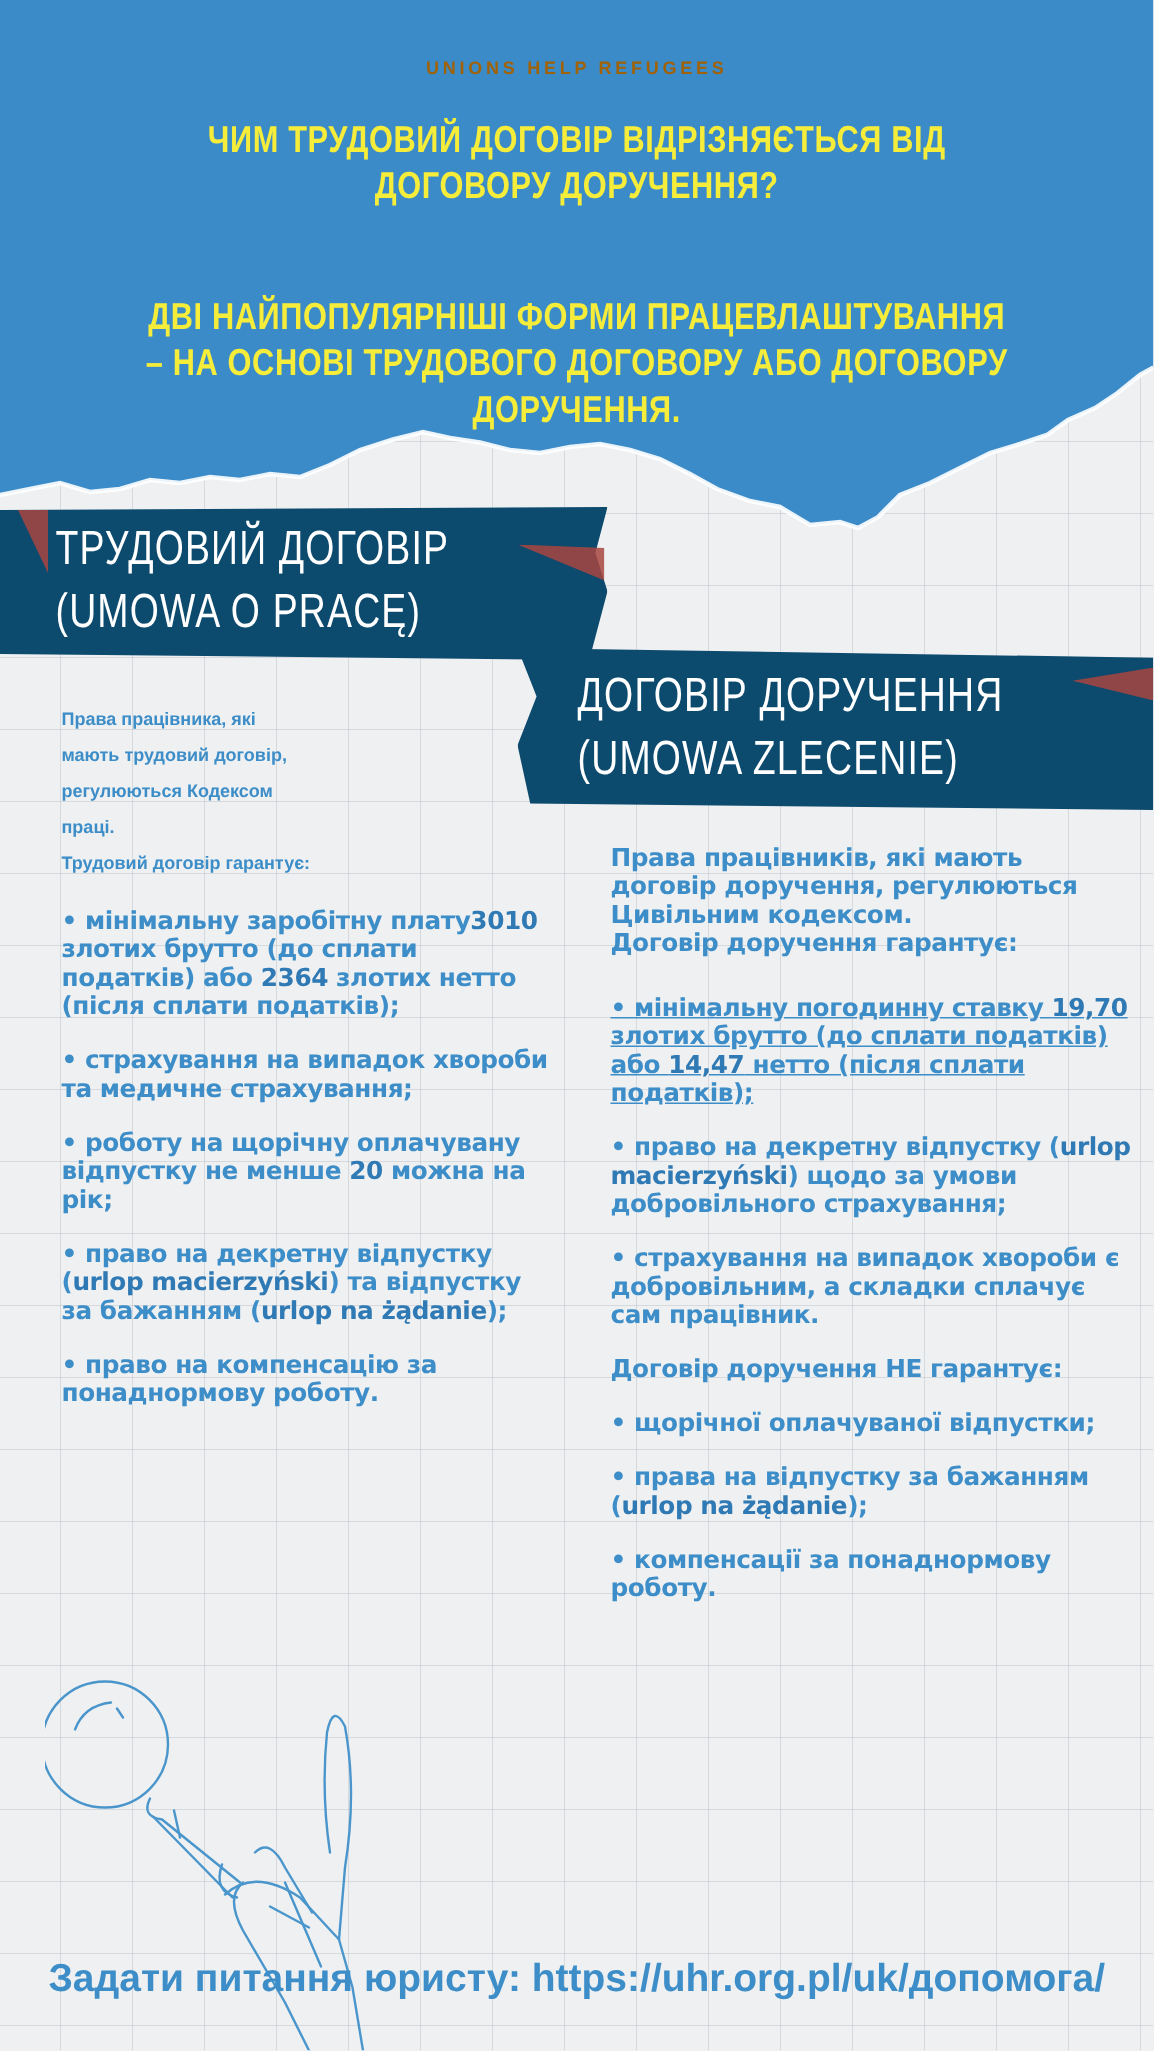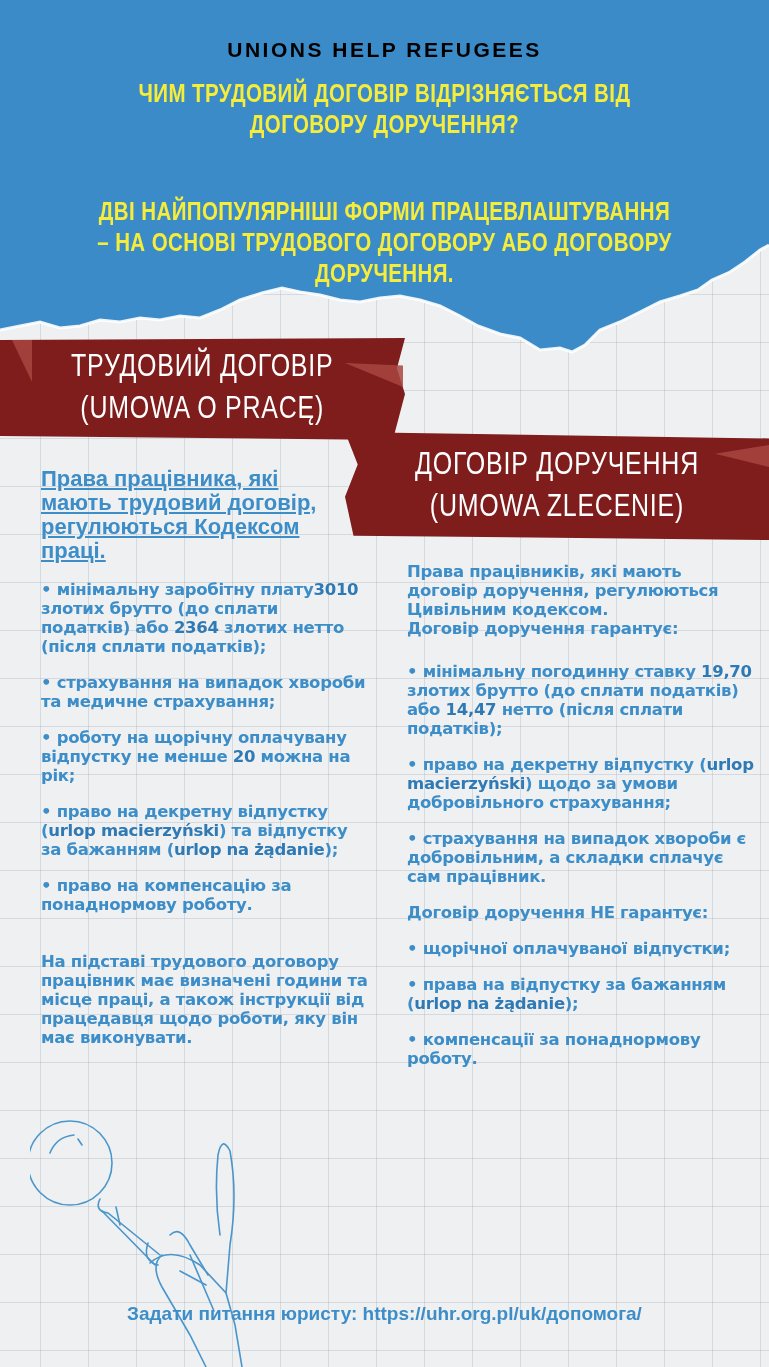--- a/index.html
+++ b/index.html
@@ -15,54 +15,54 @@
       linear-gradient(to right, rgba(150,160,170,0.28) 1px, transparent 1px),
       linear-gradient(to bottom, rgba(150,160,170,0.28) 1px, transparent 1px);
     background-size:48px 48px;
     background-position:-8px 6px;
   }
   .header-bg {
     position:absolute; left:0; top:0; width:769px; height:360px;
   }
   .brand {
     position:absolute; left:0; width:769px; top:38px; text-align:center;
-    color:#000000; font-family:"Liberation Sans", sans-serif; font-weight:bold;
-    font-size:21px; letter-spacing:2.5px;
+    color:#a16207; font-family:"Liberation Sans", sans-serif; font-weight:bold;
+    font-size:12px; letter-spacing:2.5px;
   }
   .title {
     position:absolute; left:60px; width:649px; text-align:center;
     color:#f6ec3a; font-family:"Liberation Sans Narrow","Liberation Sans", sans-serif;
     font-weight:bold; font-size:25px; line-height:31px; letter-spacing:0.5px;
     transform:scaleX(0.82); transform-origin:center;
   }
   .title.q { top:78px; }
   .title.s { top:196px; left:30px; width:709px; }
   .ribbon {
-    position:absolute; background:#7f1d1d; color:#ffffff;
-    font-family:"Liberation Sans", sans-serif; text-align:center;
+    position:absolute; background:#0c4a6e; color:#ffffff;
+    font-family:"Liberation Sans", sans-serif; 
     font-size:32px; line-height:42px; letter-spacing:1px;
   }
   .ribbon .txt { display:inline-block; transform:scaleX(0.78); transform-origin:center; }
   .ribbon-left { left:0; top:338px; width:405px; height:102px; padding-top:6px; box-sizing:border-box;
     clip-path:polygon(0 2%, 100% 0, 98% 30%, 100% 55%, 97% 100%, 0 96%); }
   .ribbon-right { left:345px; top:432px; width:424px; height:108px; padding-top:10px; box-sizing:border-box;
     clip-path:polygon(0 0, 100% 6%, 100% 100%, 2% 96%, 0 60%, 3% 30%); }
   .fold { position:absolute; background:#a8453f; opacity:0.85; }
   .col {
     position:absolute; color:#3c8dc8; font-family:"DejaVu Sans", sans-serif;
     font-weight:bold; font-size:16.5px; line-height:19px; letter-spacing:-0.3px;
   }
   .col p { margin:0 0 17px 0; }
-  .col .intro { font-family:"Liberation Sans", sans-serif; font-size:22px; line-height:24px; letter-spacing:0;text-decoration:underline; }
+  .col .intro { font-family:"Liberation Sans", sans-serif; font-size:12px; line-height:24px; letter-spacing:0; }
   .col .b { font-weight:bold; color:#2f79b4; }
   .left-col { left:41px; top:467px; width:330px; }
   .right-col { left:407px; top:562px; width:350px; }
   .footer {
     position:absolute; left:0; width:769px; top:1303px; text-align:center;
-    color:#3c8dc8; font-family:"Liberation Sans", sans-serif; font-weight:bold; font-size:19px;
+    color:#3c8dc8; font-family:"Liberation Sans", sans-serif; font-weight:bold; font-size:26px;
   }
   .hand { position:absolute; left:30px; top:1115px; width:260px; height:252px; }
 </style>
 </head>
 <body>
 
 <div class="grid"></div>
 
 <svg class="header-bg" viewBox="0 0 769 360" preserveAspectRatio="none">
   <path fill="#3b8bc8" d="M0,0 L769,0 L769,245 L760,250 L745,262 L730,272 L712,280 L698,290 L680,296 L660,302 L640,312 L620,322 L600,330 L585,345 L572,352 L560,348 L540,350 L520,338 L500,334 L478,326 L460,316 L440,306 L420,300 L400,296 L380,298 L360,302 L340,300 L320,295 L300,292 L282,288 L262,293 L240,300 L220,310 L200,318 L180,316 L160,320 L140,318 L120,322 L100,320 L80,326 L60,328 L40,322 L20,326 L0,330 Z"></path>
@@ -98,45 +98,45 @@
   </span>
 </div>
 <div class="fold" style="left:715px;top:445px;width:54px;height:22px;clip-path:polygon(0 40%,100% 0,100% 100%);"></div>
 
 <div class="col left-col">
   <p class="intro">
     <span>Права працівника, які</span><br>
     <span>мають трудовий договір,</span><br>
     <span>регулюються Кодексом</span><br>
     <span>праці.</span><br>
+    <span>Трудовий договір гарантує:</span>
   </p>
   <p style="margin-top:12px;">
     <span>• мінімальну заробітну плату</span><span class="b">3010</span><span> злотих брутто (до сплати податків) або </span><span class="b">2364</span><span> злотих нетто (після сплати податків);</span>
   </p>
   <p>
     <span>• страхування на випадок хвороби та медичне страхування;</span>
   </p>
   <p>
     <span>• роботу на щорічну оплачувану відпустку не менше </span><span class="b">20</span><span> можна на рік;</span>
   </p>
   <p>
     <span>• право на декретну відпустку (</span><span class="b">urlop macierzyński</span><span>) та відпустку за бажанням (</span><span class="b">urlop na żądanie</span><span>);</span>
   </p>
   <p>
     <span>• право на компенсацію за понаднормову роботу.</span>
   </p>
-  <p style="margin-top:38px;">На підставі трудового договору працівник має визначені години та місце праці, а також інструкції від працедавця щодо роботи, яку він має виконувати.</p>
 </div>
 
 <div class="col right-col">
   <p style="margin-bottom:0;">
     <span>Права працівників, які мають договір доручення, регулюються Цивільним кодексом.</span><br>
     <span>Договір доручення гарантує:</span>
   </p>
-  <p style="margin-top:24px;">
+  <p style="margin-top:24px;text-decoration:underline;">
     <span>• мінімальну погодинну ставку </span><span class="b">19,70</span><span> злотих брутто (до сплати податків) або </span><span class="b">14,47</span><span> нетто (після сплати податків);</span>
   </p>
   <p>
     <span>• право на декретну відпустку (</span><span class="b">urlop macierzyński</span><span>) щодо за умови добровільного страхування;</span>
   </p>
   <p>
     <span>• страхування на випадок хвороби є добровільним, а складки сплачує сам працівник.</span>
   </p>
   <p>Договір доручення НЕ гарантує:</p>
   <p>

